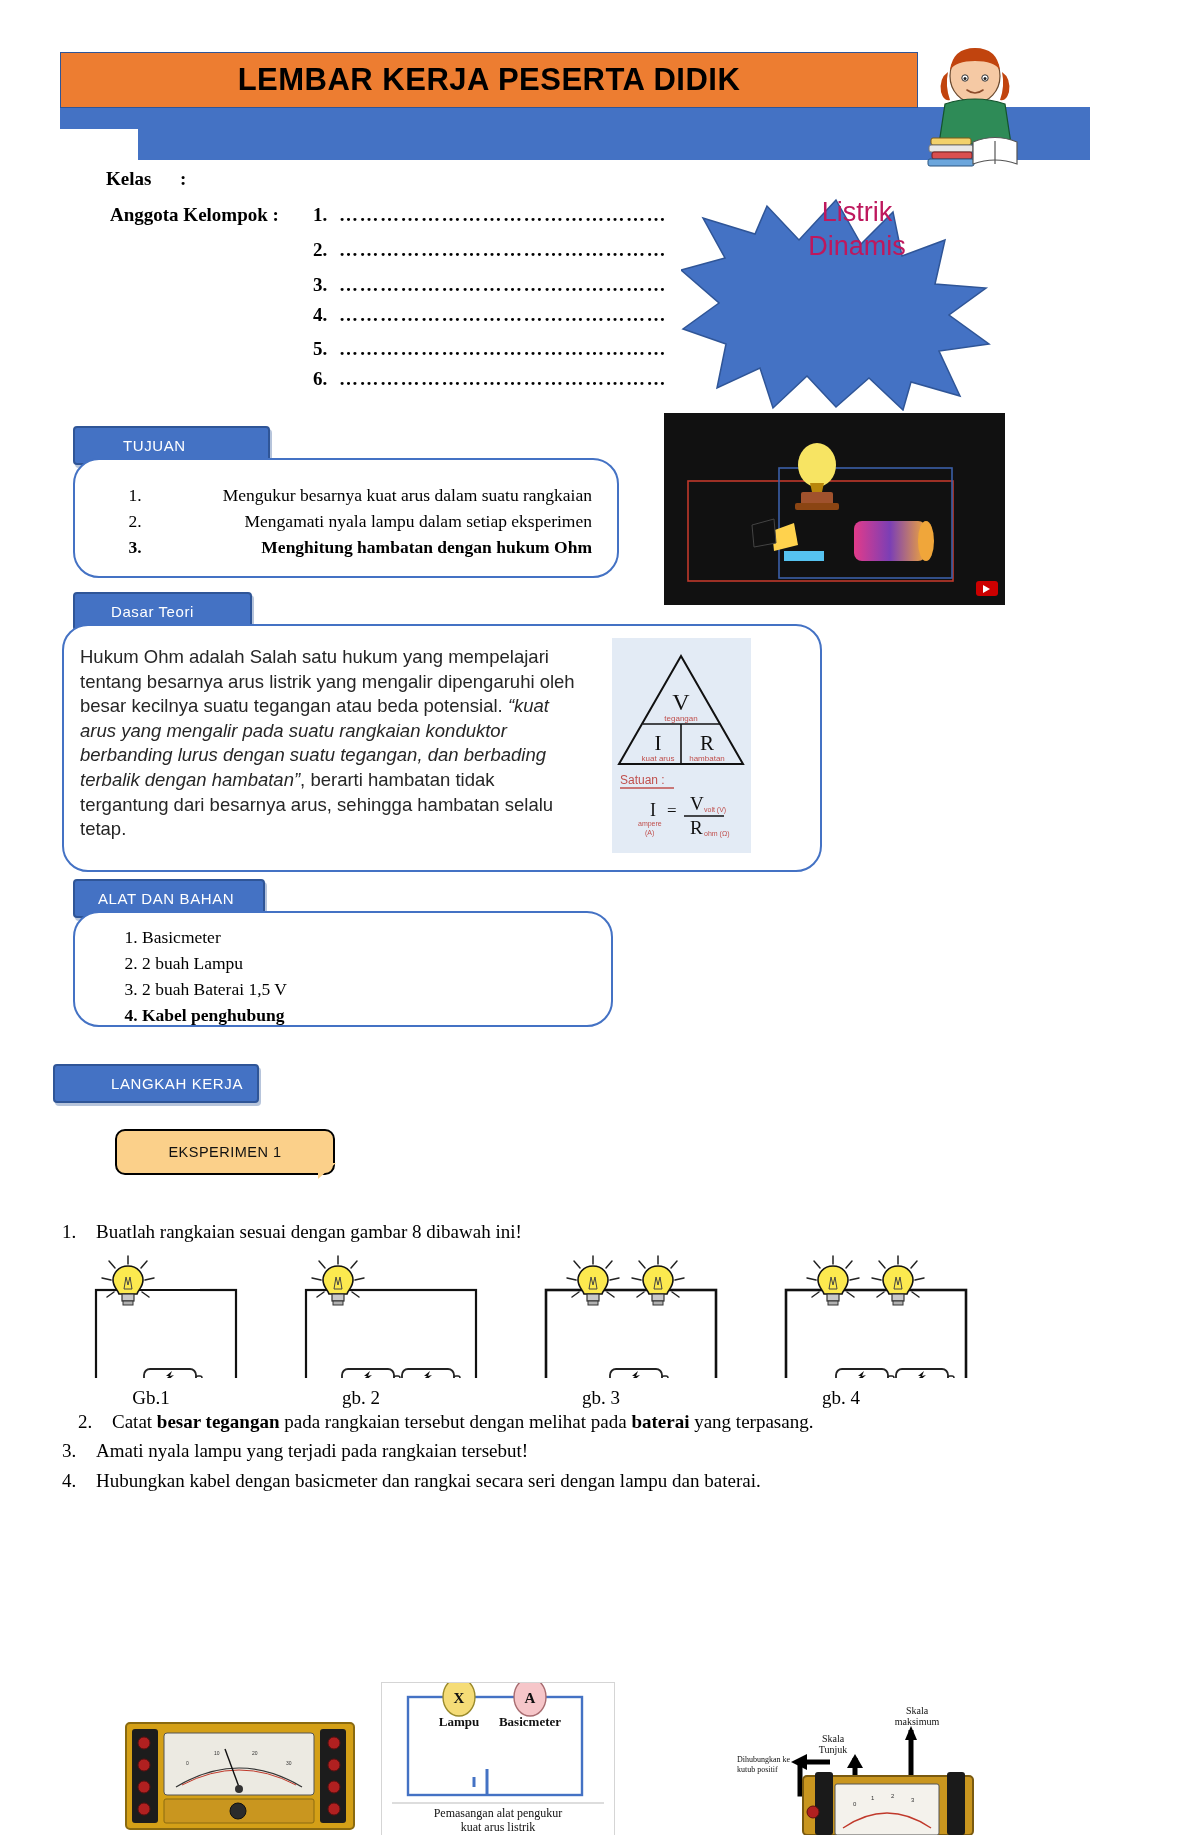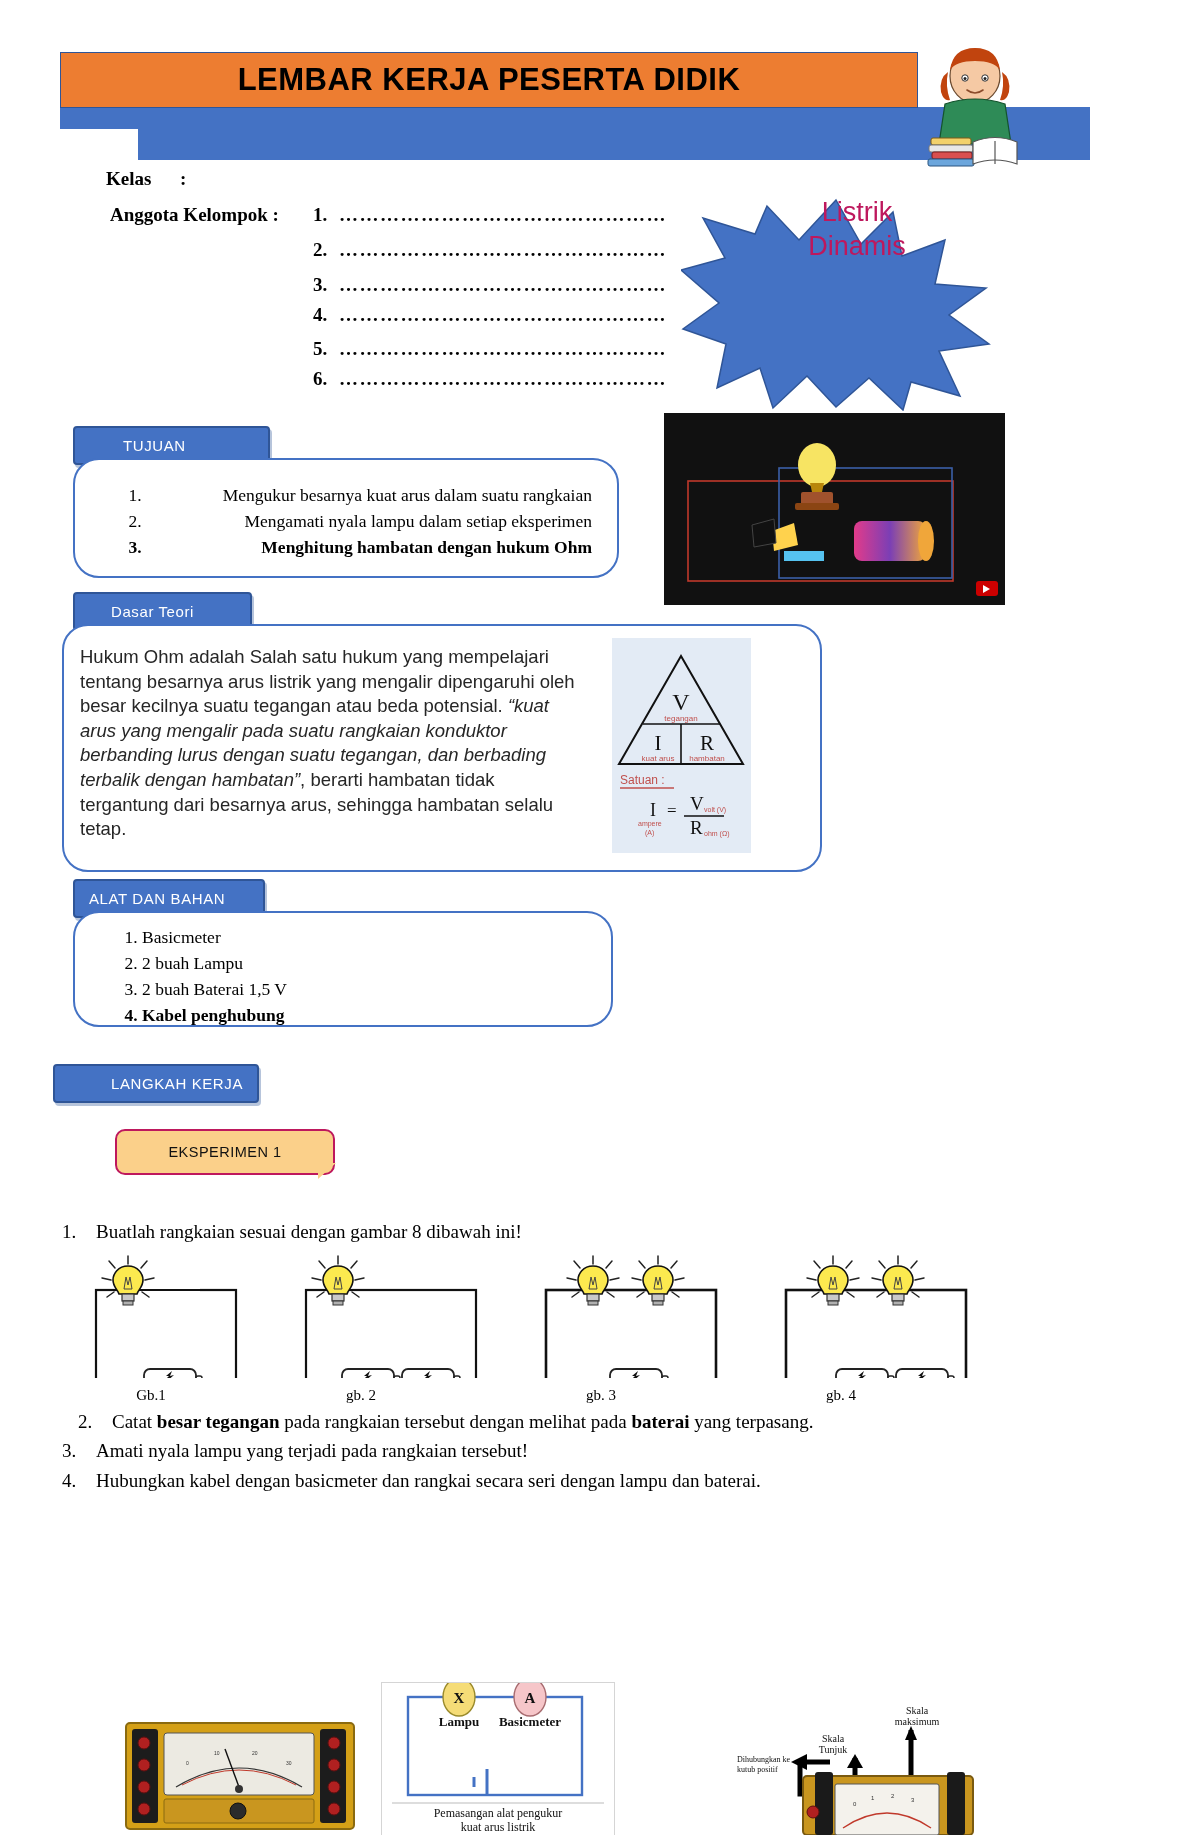--- a/index.html
+++ b/index.html
@@ -39,30 +39,30 @@
   
   #video{position:absolute;left:664px;top:413px;width:341px;height:192px;background:#000;overflow:hidden;}
   #video-caption{position:absolute;left:0;top:6px;width:341px;text-align:center;color:#ddd;font-size:11px;}
   
   #teori-text{position:absolute;left:80px;top:645px;width:505px;font-size:18.5px;line-height:1.33;color:#262626;}
   #teori-text .quote{font-style:italic;}
   
   #ohm{position:absolute;left:612px;top:638px;width:139px;height:215px;background:#E3EBF5;}
   
   #eksp1{position:absolute;left:115px;top:1129px;width:216px;height:42px;background:#FBD08A;
-    border:2px solid #be185d;border-radius:10px;display:flex;align-items:center;justify-content:center;
+    border:2px solid #000000;border-radius:10px;display:flex;align-items:center;justify-content:center;
     font-size:14.5px;color:#111;letter-spacing:.5px;}
   #eksp1-tail{position:absolute;left:318px;top:1163px;width:0;height:0;
     border-left:18px solid #FBD08A;border-bottom:16px solid transparent;}
   
   .step{position:absolute;font-family:"Liberation Serif",serif;font-size:19px;color:#000;white-space:nowrap;}
   .step b{font-weight:bold;}
   .step-num{display:inline-block;width:34px;}
   
-  .fig-cap{position:absolute;font-family:"Liberation Serif",serif;font-size:15px;color:#000;text-align:center;}
+  .fig-cap{position:absolute;font-family:"Liberation Serif",serif;font-size:19px;color:#000;text-align:center;}
   
   #series-diagram{position:absolute;left:381px;top:1682px;width:232px;height:153px;background:#fff;border:1px solid #d5d5d5;}
   #meter-photo{position:absolute;left:735px;top:1700px;width:300px;height:135px;}
   #apparatus-photo{position:absolute;left:120px;top:1715px;width:240px;height:120px;}
 </style>
 </head>
 <body>
 
 <div id="header-band">
   <div class="hdr-blue-left"></div>
@@ -188,21 +188,21 @@
     <text x="55" y="178" font-family="Liberation Serif, serif" font-size="17" fill="#111">=</text>
     <text x="78" y="172" font-family="Liberation Serif, serif" font-size="19" fill="#111">V</text>
     <text x="92" y="174" font-family="Liberation Sans, sans-serif" font-size="7" fill="#C0504D">volt (V)</text>
     <line x1="72" y1="178" x2="112" y2="178" stroke="#111" stroke-width="1.6"></line>
     <text x="78" y="196" font-family="Liberation Serif, serif" font-size="19" fill="#111">R</text>
     <text x="92" y="198" font-family="Liberation Sans, sans-serif" font-size="7" fill="#C0504D">ohm (Ω)</text>
   </svg>
 </div>
 
 <div class="tab" style="left:73px;top:879px;width:188px;height:35px;">
-  <span style="padding-left:14px;">ALAT DAN BAHAN</span>
+  <span style="padding-left:23px;">ALAT DAN BAHAN</span>
 </div>
 <div class="panel" style="left:73px;top:911px;width:540px;height:116px;"></div>
 <div class="panel-list" style="left:108px;top:927px;width:470px;">
   <ol>
     <li>Basicmeter</li>
     <li>2 buah Lampu</li>
     <li>2 buah Baterai 1,5 V</li>
     <li style="font-weight:bold;">Kabel penghubung</li>
   </ol>
 </div>

